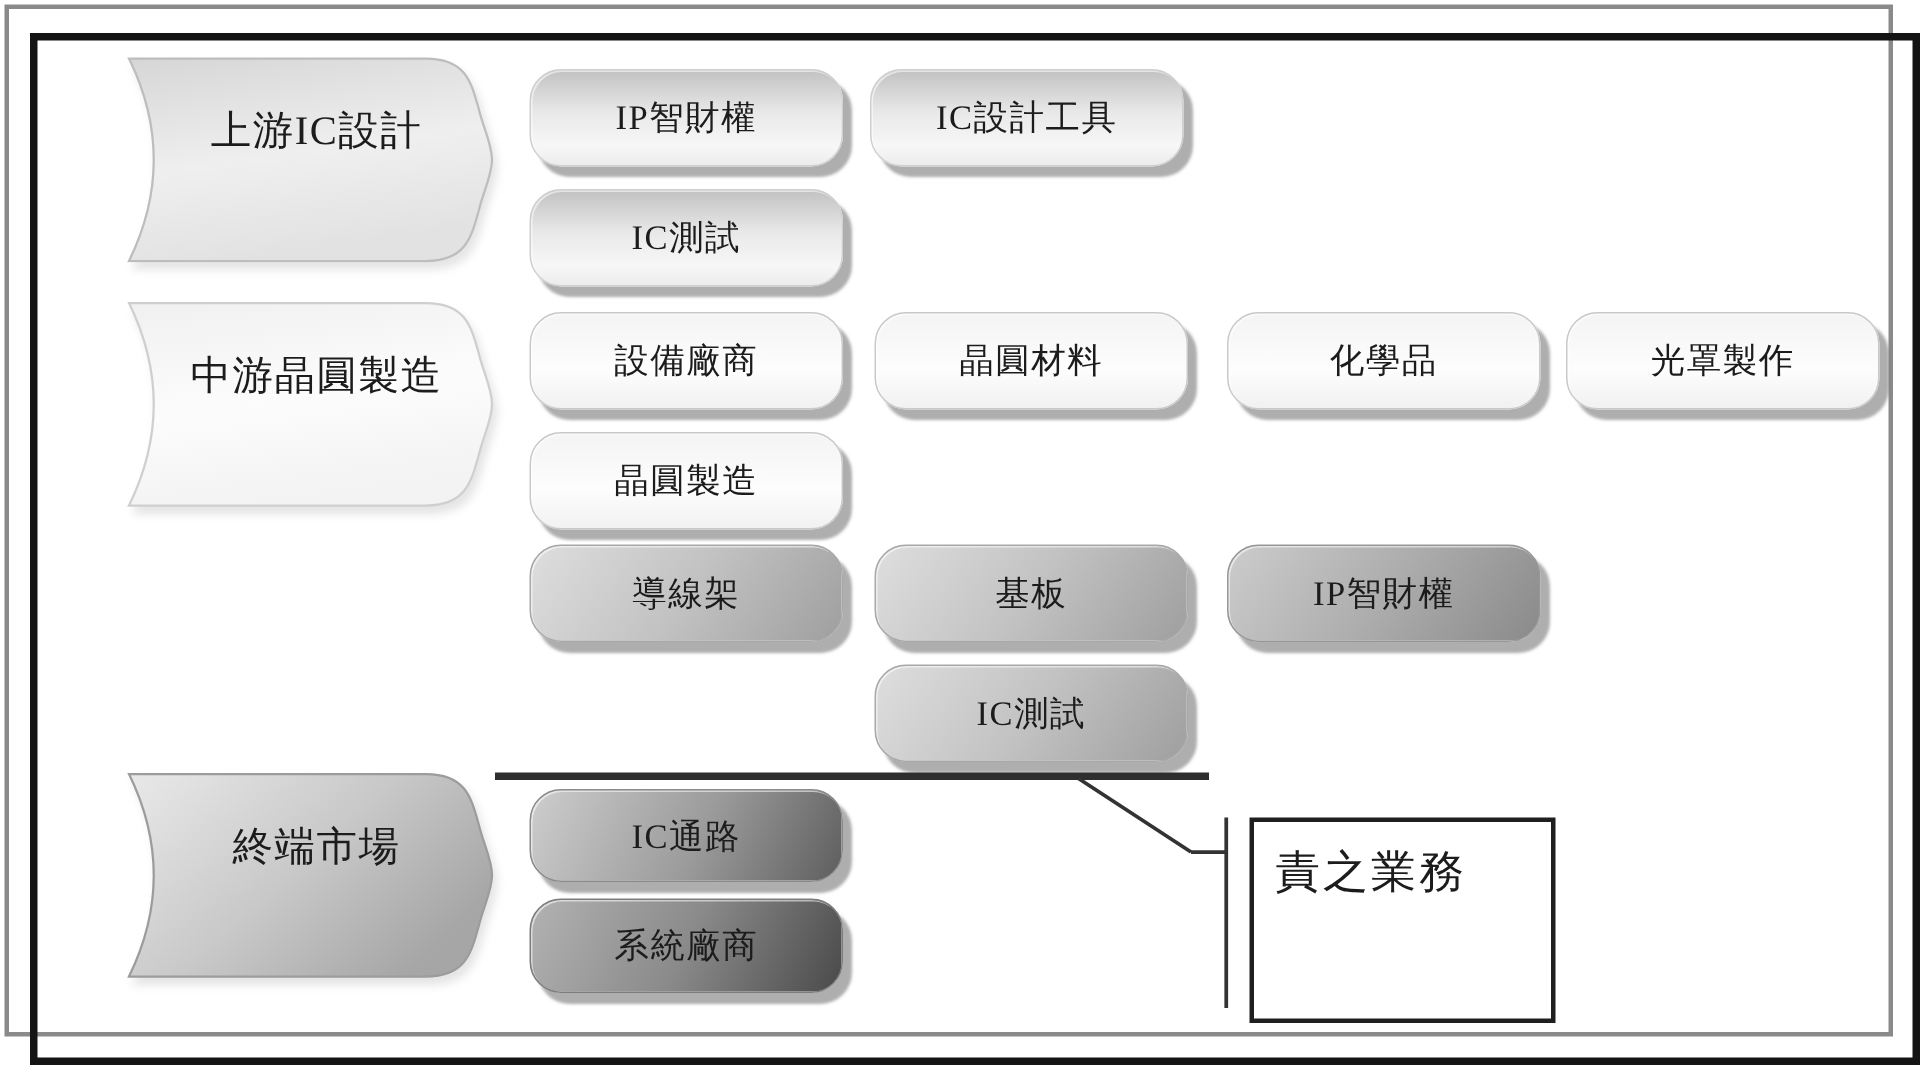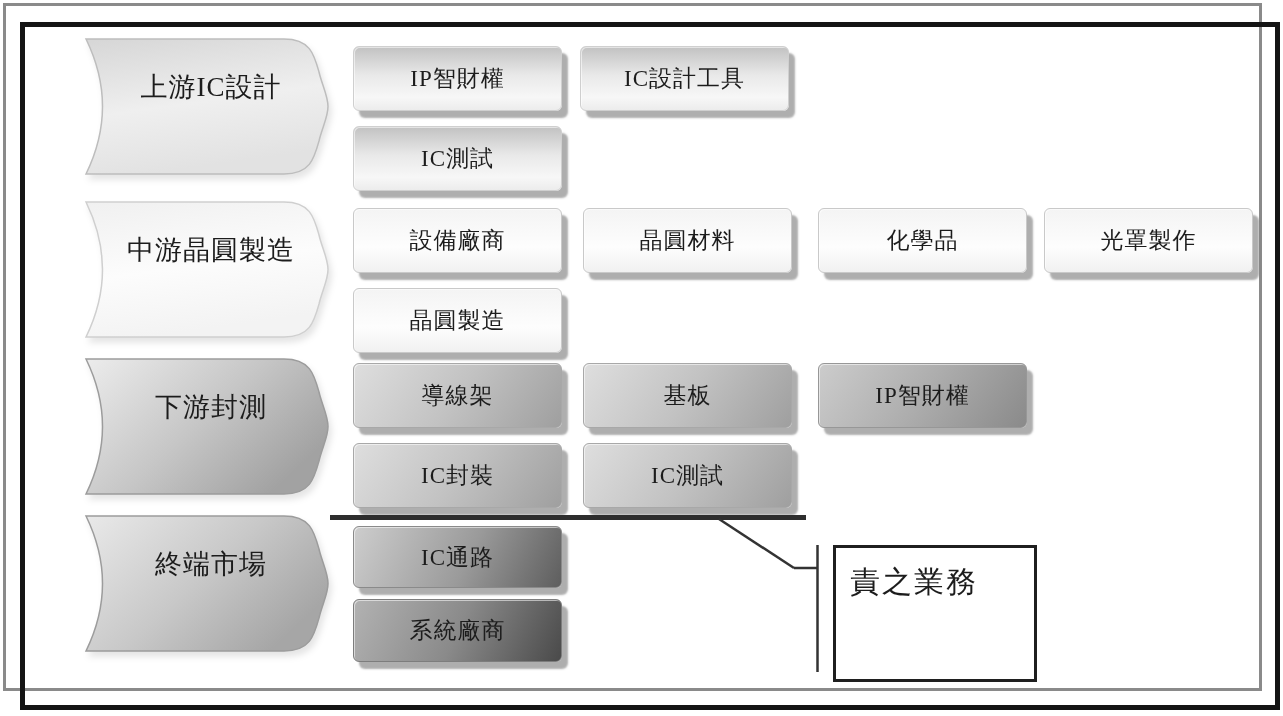--- a/index.html
+++ b/index.html
@@ -26,21 +26,21 @@
   .chevron svg{position:absolute;left:0;top:0;filter:drop-shadow(3px 5px 3px rgba(0,0,0,0.10));}
   .chevron-label{
     position:absolute;left:26px;right:6px;top:0;bottom:0;
     display:flex;align-items:center;justify-content:center;
     font-size:27px;letter-spacing:1px;white-space:nowrap;
   }
 
   
   .box{
     position:absolute;width:207px;height:63px;
-    border-radius:6px;
+    border-radius:21px;
     display:flex;align-items:center;justify-content:center;
     font-size:23px;letter-spacing:1px;white-space:nowrap;
     box-shadow:6px 7px 2px rgba(120,120,120,0.60), inset 1px 1px 0 rgba(255,255,255,0.55);
   }
   .style-a{background:linear-gradient(180deg,#c2c2c2 0%,#e9e9e9 45%,#f7f7f7 80%,#ececec 100%);border:1px solid #cfcfcf;}
   .style-b{background:linear-gradient(180deg,#f4f4f4 0%,#fdfdfd 60%,#f1f1f1 100%);border:1px solid #c9c9c9;align-items:center;}
   .style-c{background:linear-gradient(125deg,#dedede 0%,#c2c2c2 50%,#9f9f9f 100%);border:1px solid #a8a8a8;}
   .style-c2{background:linear-gradient(125deg,#cccccc 0%,#adadad 50%,#8a8a8a 100%);border:1px solid #979797;}
   .style-d{background:linear-gradient(115deg,#cdcdcd 0%,#9a9a9a 55%,#5e5e5e 100%);border:1px solid #8a8a8a;}
   .style-e{background:linear-gradient(115deg,#b2b2b2 0%,#8a8a8a 50%,#4a4a4a 100%);border:1px solid #7d7d7d;}
@@ -85,33 +85,20 @@
           <stop offset="0%" stop-color="#f0f0f0"></stop>
             <stop offset="55%" stop-color="#fcfcfc"></stop>
             <stop offset="100%" stop-color="#f3f3f3"></stop>
         </linearGradient>
       </defs>
       <path d="M 16,1 H 214 C 240,1 244,16 249,34 C 252,47 258,58 258,68.5 C 258,79 252,90 249,103 C 244,121 240,136 214,136 H 16 C 38,91 38,46 16,1 Z" fill="url(#g2)" stroke="#cfcfcf" stroke-width="1.5"></path>
     </svg>
     <div class="chevron-label">中游晶圓製造</div>
   </div>
 
-  <div class="chevron" style="top:358px">
-    <svg width="262" height="137" viewBox="0 0 262 137">
-      <defs>
-        <linearGradient id="g3" x1="0" y1="0" x2="1" y2="0.6">
-          <stop offset="0%" stop-color="#ececec"></stop>
-            <stop offset="55%" stop-color="#c6c6c6"></stop>
-            <stop offset="100%" stop-color="#a2a2a2"></stop>
-        </linearGradient>
-      </defs>
-      <path d="M 16,1 H 214 C 240,1 244,16 249,34 C 252,47 258,58 258,68.5 C 258,79 252,90 249,103 C 244,121 240,136 214,136 H 16 C 38,91 38,46 16,1 Z" fill="url(#g3)" stroke="#9c9c9c" stroke-width="1.5"></path>
-    </svg>
-    <div class="chevron-label">下游封測</div>
-  </div>
 
   <div class="chevron" style="top:515px">
     <svg width="262" height="137" viewBox="0 0 262 137">
       <defs>
         <linearGradient id="g4" x1="0" y1="0" x2="1" y2="0.6">
           <stop offset="0%" stop-color="#e9e9e9"></stop>
             <stop offset="55%" stop-color="#c8c8c8"></stop>
             <stop offset="100%" stop-color="#a6a6a6"></stop>
         </linearGradient>
       </defs>
@@ -148,23 +135,20 @@
 
   <div class="box style-c" style="left:353px;top:363px">
       <span>導線架</span>
     </div>
   <div class="box style-c" style="left:583px;top:363px">
       <span>基板</span>
     </div>
   <div class="box style-c2" style="left:818px;top:363px">
       <span>IP智財權</span>
     </div>
-  <div class="box style-c" style="left:353px;top:443px">
-      <span>IC封裝</span>
-    </div>
   <div class="box style-c" style="left:583px;top:443px">
       <span>IC測試</span>
     </div>
 
   <div class="box style-d" style="left:353px;top:526px;height:60px">
       <span>IC通路</span>
     </div>
   <div class="box style-e" style="left:353px;top:599px;height:61px">
       <span>系統廠商</span>
     </div>

